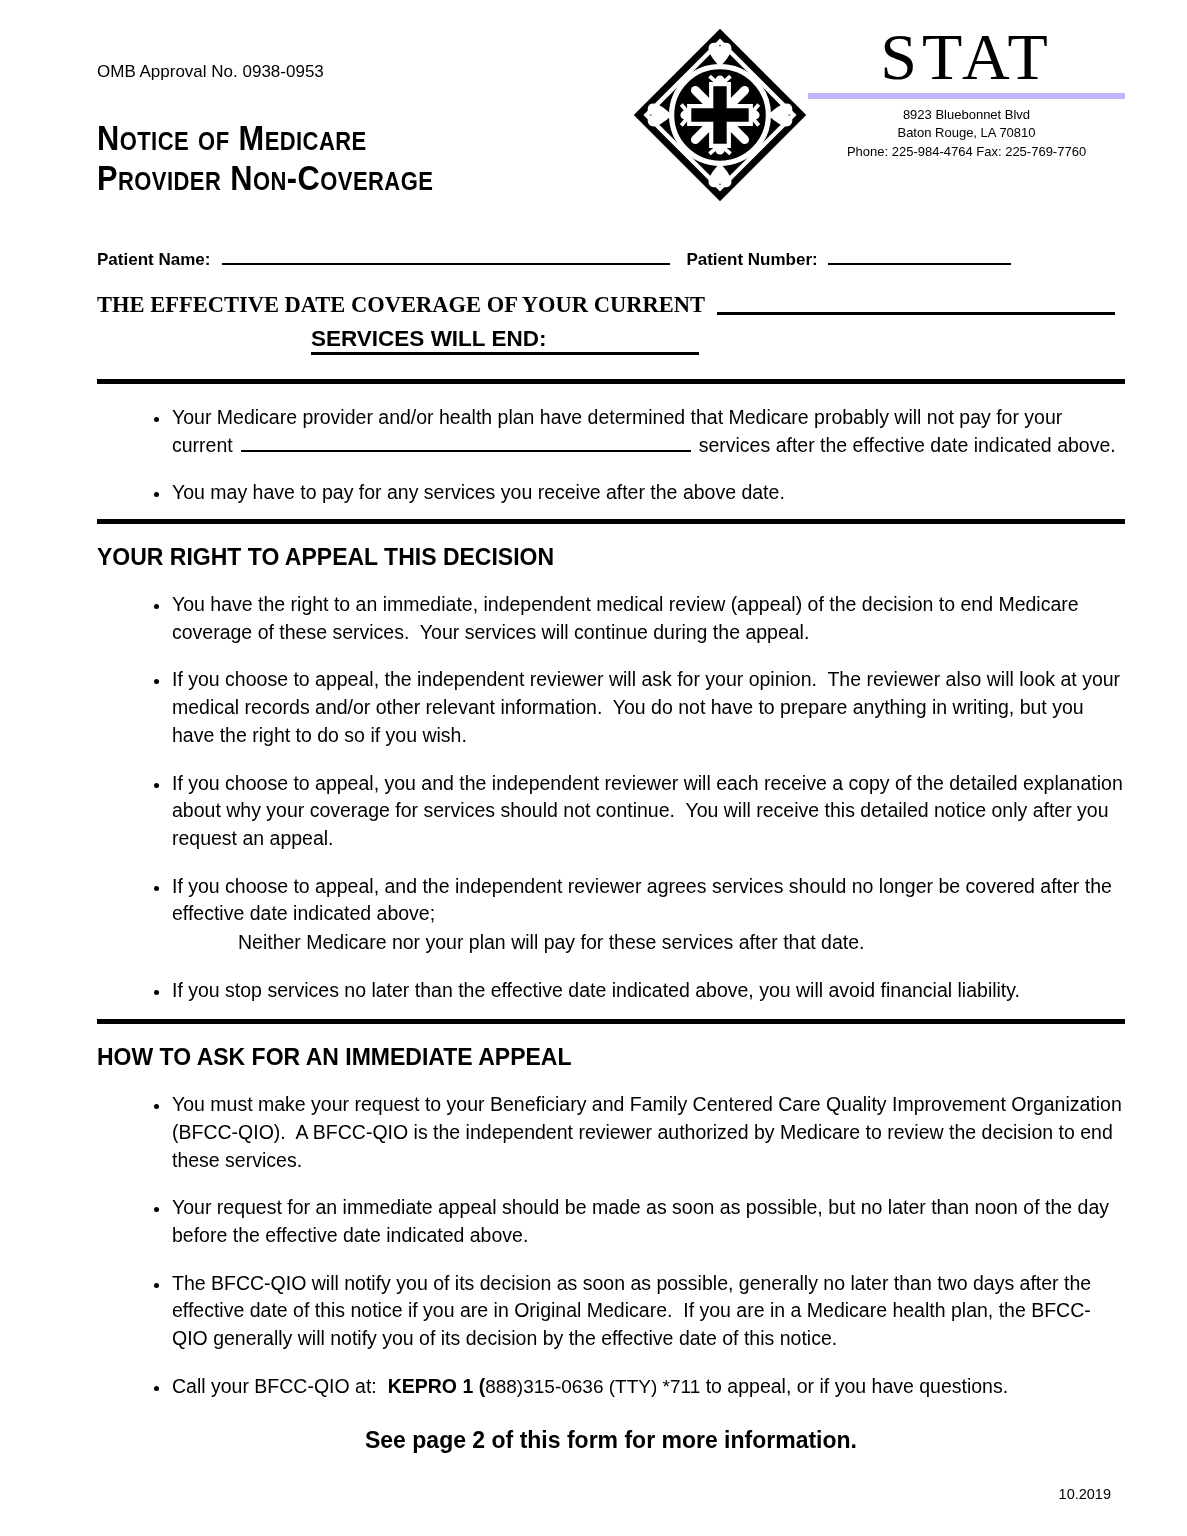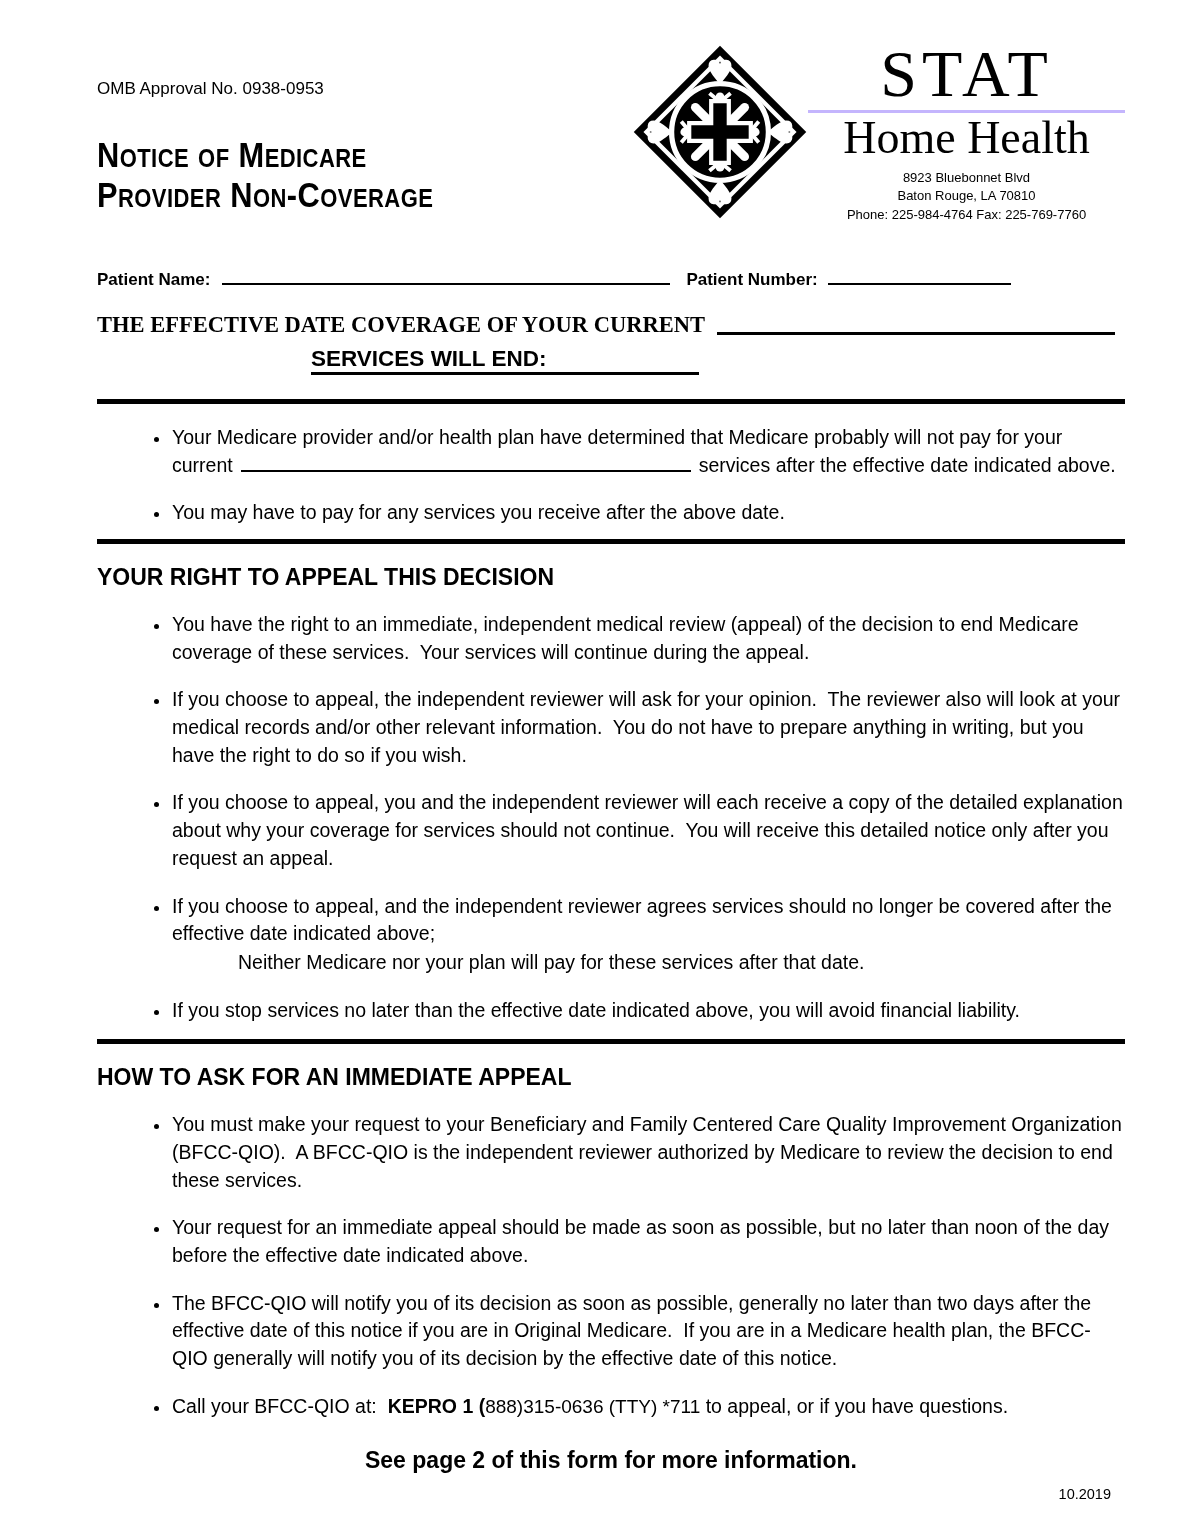--- a/index.html
+++ b/index.html
@@ -6,42 +6,42 @@
   body {
     width:1187px; height:1536px;
     background:#ffffff; color:#000000;
     font-family:"Liberation Sans", sans-serif;
     position:relative;
     overflow:hidden;
   }
   .page { padding:0 62px 0 97px; position:relative; }
 
   
-  .header { display:flex; padding-top:43px; }
+  .header { display:flex; padding-top:26px; }
   .header-left { width:560px; padding-top:36px; }
   .omb { font-size:17px; }
   .form-title {
     margin-top:36px;
     font-weight:bold;
     font-variant:small-caps;
     font-size:35px;
     line-height:1.14;
     letter-spacing:0.5px;
     transform:scaleX(0.88);
     transform-origin:left top;
     white-space:nowrap;
   }
   .logo { display:flex; width:516px; }
   .logo-diamond { width:176px; height:178px; flex:none; }
   .logo-textcol { flex:1; display:flex; flex-direction:column; }
   .logo-stat {
     font-family:"Liberation Serif", serif;
     font-size:66px; line-height:0.95;
     text-align:center; letter-spacing:5px;
-    border-bottom:3px solid #c4b5fd;
+    border-bottom:6px solid #c4b5fd;
     padding-bottom:4px;
   }
   .logo-homehealth {
     font-family:"Liberation Serif", serif;
     font-size:46px; line-height:1.02;
     text-align:center; margin-top:2px;
   }
   .logo-address { font-size:13px; line-height:1.42; text-align:center; margin-top:7px; }
 
   
@@ -127,21 +127,20 @@
         <path d="M45 32.5 h10 v12.5 h12.5 v10 h-12.5 v12.5 h-10 v-12.5 h-12.5 v-10 h12.5 z" fill="#000" stroke="#fff" stroke-width="2.4"></path>
         <g fill="#fff">
           <use href="#hrt"></use>
           <use href="#hrt" transform="rotate(90 50 50)"></use>
           <use href="#hrt" transform="rotate(180 50 50)"></use>
           <use href="#hrt" transform="rotate(270 50 50)"></use>
         </g>
       </svg>
       <div class="logo-textcol">
         <div class="logo-stat">STAT</div>
-        <div class="logo-homehealth">Home Health</div>
         <div class="logo-address">
           <div>8923 Bluebonnet Blvd</div>
           <div>Baton Rouge, LA 70810</div>
           <div>Phone: 225-984-4764  Fax: 225-769-7760</div>
         </div>
       </div>
     </div>
   </div>
 
   <div class="patient-row">

